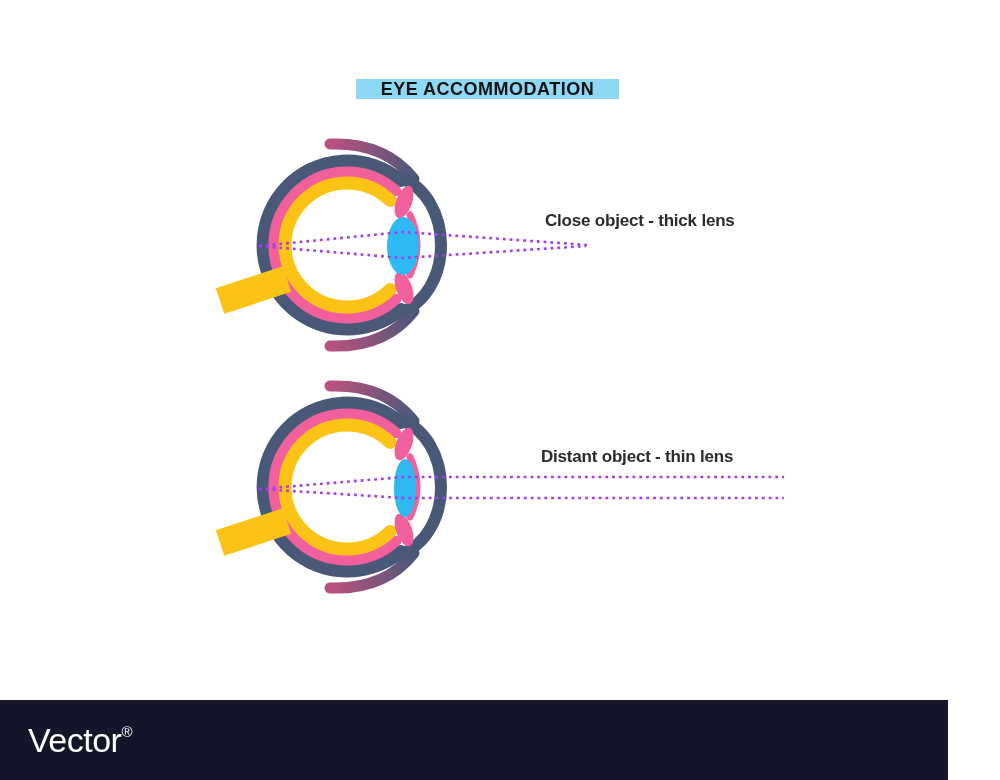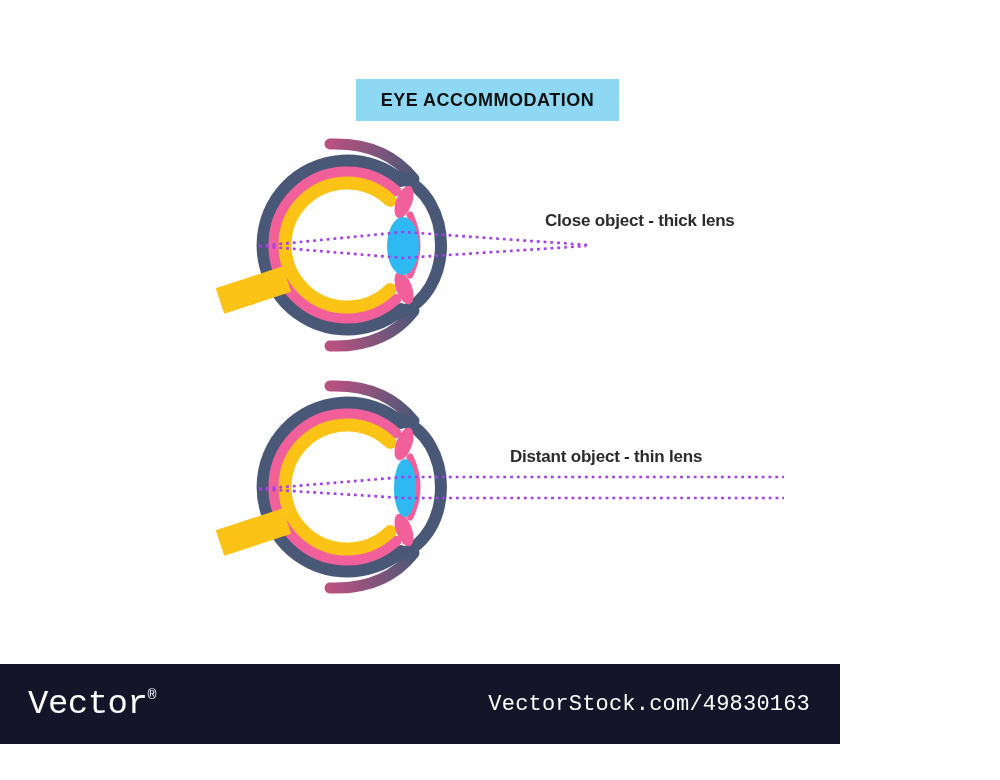--- a/index.html
+++ b/index.html
@@ -5,48 +5,47 @@
   html,body{margin:0;padding:0;}
   body{
     width:1000px;height:780px;position:relative;overflow:hidden;
     background:#ffffff;
     font-family:"Liberation Sans", sans-serif;
   }
   .canvas{position:absolute;inset:0;}
 
   
   .title-banner{
-    position:absolute;left:356px;top:79px;width:263px;height:42px;
+    position:absolute;left:356px;top:79px;width:263px;height:20px;
     background:var(--c-banner-bg,#8ED8F3);
     display:flex;align-items:center;justify-content:center;
   }
   .title-banner span{
     font-size:18px;font-weight:bold;letter-spacing:.5px;
     color:var(--c-title-text,#111);
   }
 
   
   .diagram-label{
     position:absolute;
     font-size:17px;font-weight:700;letter-spacing:-.2px;
     color:var(--c-label-text,#2B2B2B);
     white-space:nowrap;
   }
   .label-close{left:545px;top:211px;}
-  .label-distant{left:510px;top:447px;}
+  .label-distant{left:541px;top:447px;}
 
   #eye-svg{position:absolute;left:0;top:0;}
 
   
   .bottom-bar{
-    position:absolute;left:0;top:664px;width:840px;height:80px;
+    position:absolute;left:0;top:700px;width:948px;height:80px;
     background:var(--c-bottom-bar-bg,#151529);
     display:flex;align-items:center;justify-content:space-between;
     color:var(--c-watermark-text,#fff);
-    font-family:Liberation Mono, monospace;
   }
   .brand{margin-left:28px;font-size:34px;letter-spacing:-.5px;display:flex;align-items:flex-start;}
   .brand .light{font-weight:normal;}
   .brand .bold{font-weight:bold;}
   .brand .reg{font-size:15px;margin-top:2px;font-weight:normal;}
   .credit{margin-right:30px;font-size:22px;font-weight:normal;letter-spacing:.2px;}
 </style>
 </head>
 <body>
 
@@ -100,16 +99,15 @@
     </svg>
 
   <div class="diagram-label label-close">Close object - thick lens</div>
   <div class="diagram-label label-distant">Distant object - thin lens</div>
 
   <div class="bottom-bar">
     <div class="brand">
       <span class="light">Vector</span>
         <span class="reg">®</span>
     </div>
-    <div class="credit">VectorStock.com/49830163</div>
   </div>
 
 </div>
 
 </body></html>

